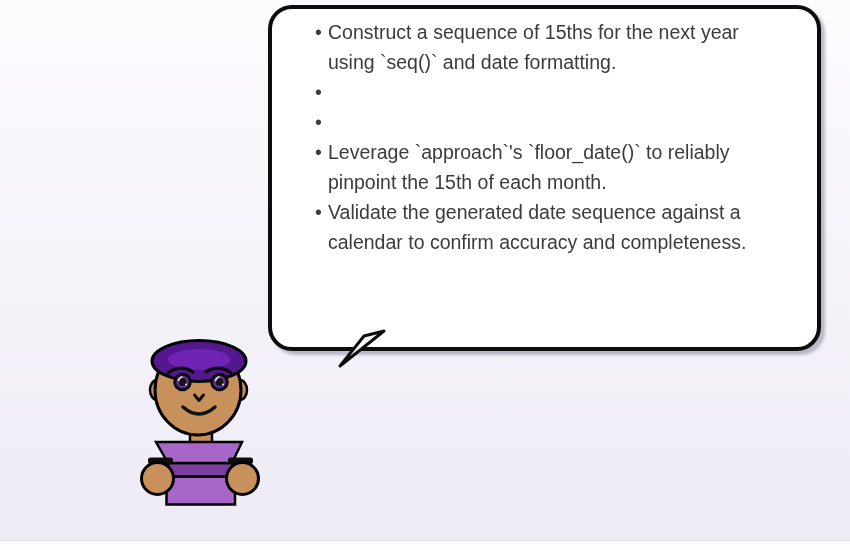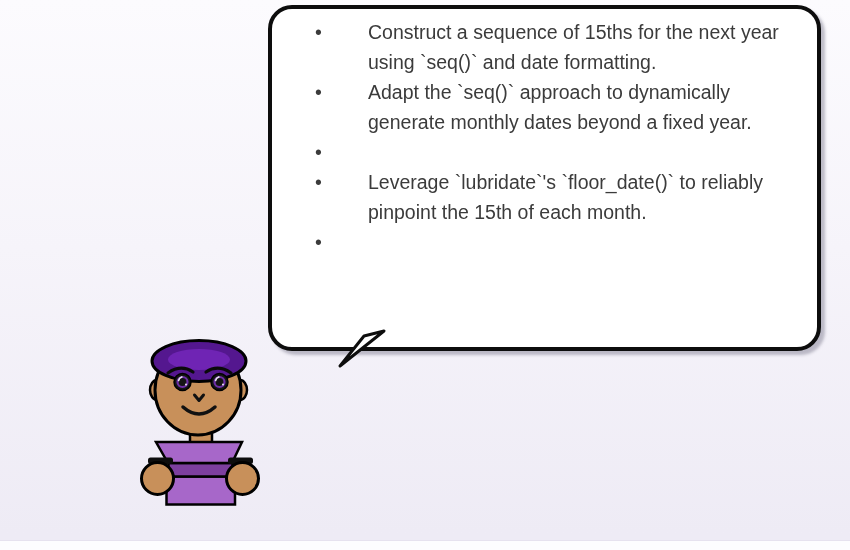--- a/index.html
+++ b/index.html
@@ -17,46 +17,46 @@
     background:#ffffff; border:4px solid #0d0d0d; border-radius:24px;
     box-shadow:4px 4px 3px rgba(118,115,135,0.45);
     box-sizing:content-box;
   }
   ul.bullets { margin:0; padding:8px 0 0 43px; list-style:none; }
   ul.bullets li {
     display:flex; align-items:flex-start;
     font-size:19.5px; line-height:30px; color:#3b3b3b;
   }
   ul.bullets .bullet { flex:0 0 13px; }
-  ul.bullets .btext  { max-width:438px;margin-left:40px; }
+  ul.bullets .btext  { max-width:438px; }
   .tail-svg { position:absolute; left:0; top:0; overflow:visible; }
   .char-svg { position:absolute; left:130px; top:330px; }
 </style>
 </head>
 <body>
 
 <div class="bubble">
   <ul class="bullets">
     <li>
       <span class="bullet">•</span>
       <span class="btext">Construct a sequence of 15ths for the next year using `seq()` and date formatting.</span>
     </li>
     <li>
       <span class="bullet">•</span>
-      <span class="btext">Adapt the `seq()` approach to dynamically generate monthly dates beyond a fixed year.</span>
     </li>
     <li>
       <span class="bullet">•</span>
     </li>
     <li>
       <span class="bullet">•</span>
-      <span class="btext">Leverage `lubridate`'s `floor_date()` to reliably pinpoint the 15th of each month.</span>
+      <span class="btext">Leverage `approach`'s `floor_date()` to reliably pinpoint the 15th of each month.</span>
     </li>
     <li>
       <span class="bullet">•</span>
+      <span class="btext">Validate the generated date sequence against a calendar to confirm accuracy and completeness.</span>
     </li>
   </ul>
 </div>
 
 <svg class="tail-svg" style="left:330px; top:322px;" width="62" height="52" viewBox="330 322 62 52">
   <polygon points="340,366 384,331 364,336" fill="#ffffff" stroke="#0d0d0d" stroke-width="3" stroke-linejoin="round"></polygon>
 </svg>
 
 <svg class="char-svg" width="140" height="185" viewBox="130 330 140 185">
 

